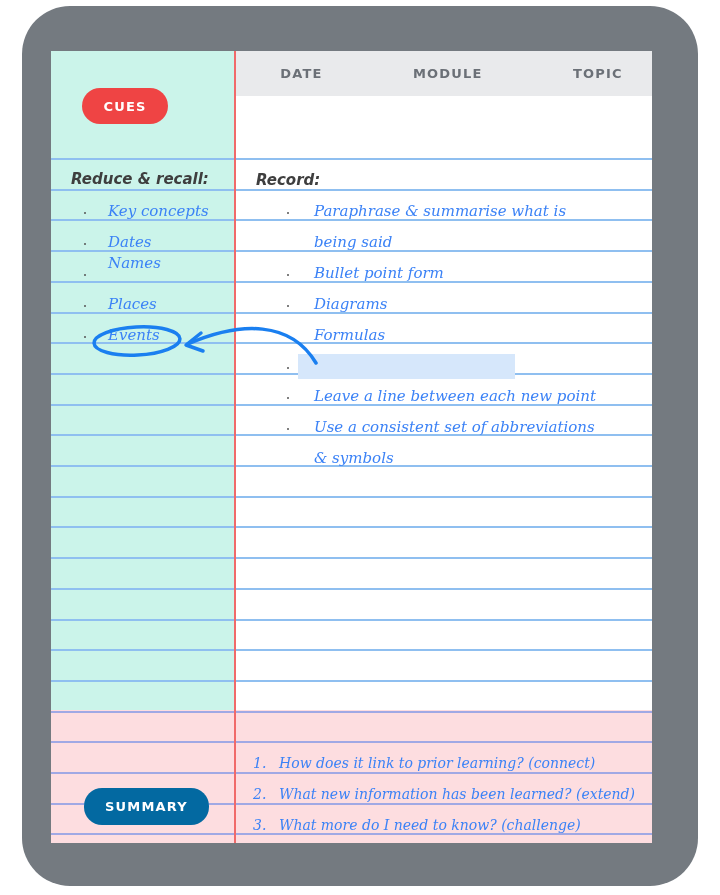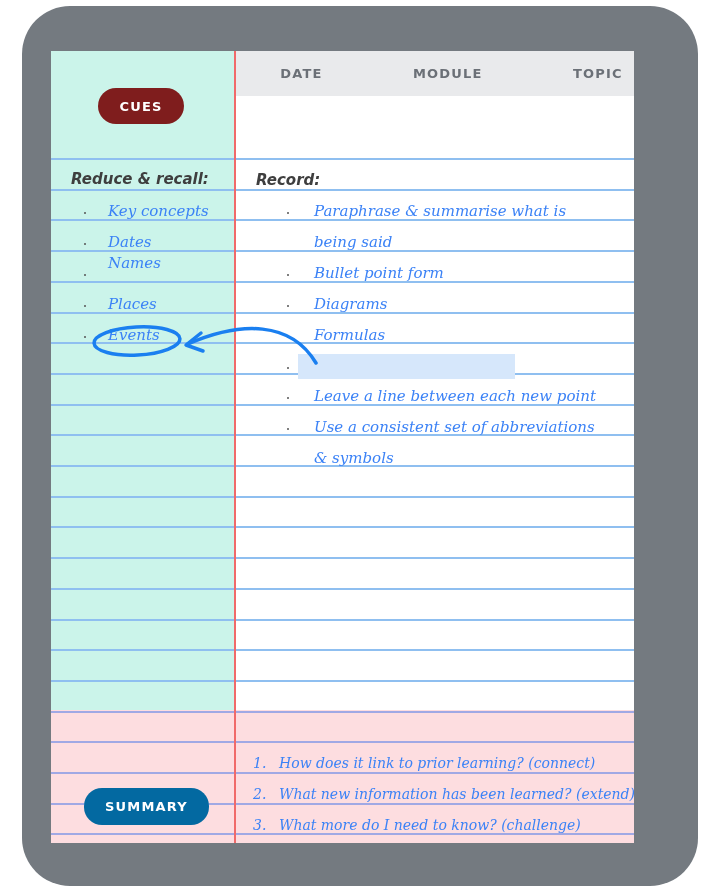--- a/index.html
+++ b/index.html
@@ -1,18 +1,18 @@
 <!DOCTYPE html>
 <html><head>
 <meta charset="utf-8">
 <style>
   html,body{margin:0;padding:0;}
   body{width:720px;height:895px;background:#ffffff;position:relative;overflow:hidden;font-family:"DejaVu Sans",sans-serif;}
   .frame{position:absolute;left:22px;top:6px;width:676px;height:880px;background:#747a80;border-radius:48px;}
-  .paper{position:absolute;left:51px;top:51px;width:583px;height:792px;background:#ffffff;overflow:hidden;}
+  .paper{position:absolute;left:51px;top:51px;width:583px;height:792px;background:#ffffff;overflow:hidden;padding-left:18px;}
   .cues-col{position:absolute;left:0;top:0;width:183px;height:659px;background:#cbf4ea;}
   .summary-area{position:absolute;left:0;top:659px;width:617px;height:133px;background:#fddde0;}
   .header{position:absolute;left:184px;top:0;width:433px;height:45px;background:#e9eaec;display:flex;align-items:center;justify-content:space-around;}
   .header span{font-family:"DejaVu Sans",sans-serif;font-weight:bold;font-size:13px;letter-spacing:1.2px;color:#6b7077;}
   .margin-line{position:absolute;left:183px;top:0;width:2px;height:792px;background:#f06a6a;}
   .hline{position:absolute;left:0;width:617px;height:2px;background:#8fbff0;}
   .hline.sum{background:#a0a8e4;}
   .pill{position:absolute;height:36px;border-radius:18px;color:#fff;font-weight:bold;font-size:13px;letter-spacing:1.2px;display:flex;align-items:center;justify-content:center;font-family:"DejaVu Sans",sans-serif;}
   .txt{position:absolute;font-family:"DejaVu Serif",serif;font-style:italic;color:#3b82f6;font-size:15px;white-space:nowrap;}
   .heading{font-family:"DejaVu Sans",sans-serif;font-weight:bold;font-style:italic;color:#3e3e3e;font-size:15px;}
@@ -58,21 +58,21 @@
       <div class="hline sum" style="top: 690px;"></div>
       <div class="hline sum" style="top: 721px;"></div>
       <div class="hline sum" style="top: 752px;"></div>
       <div class="hline sum" style="top: 782px;"></div>
     </div>
 
   <div class="margin-line"></div>
 
   <div class="highlight" style="left:247px;top:303px;width:217px;height:25px;"></div>
 
-  <div class="pill" style="left:47px;top:37px;width:86px;background:#7f1d1d;text-align:center;">CUES</div>
+  <div class="pill" style="left:31px;top:37px;width:86px;background:#ef4444;text-align:center;">CUES</div>
   <div class="pill" style="left:33px;top:701px;width:125px;height:37px;background:#0369a1;margin-top:36px;">SUMMARY</div>
 
   <div class="txt heading" style="left:20px;top:119px;">Reduce &amp; recall:</div>
   <div class="bullet" style="left:33px;top:161px;"></div>
   <div class="txt" style="left:57px;top:151px;">Key concepts</div>
   <div class="bullet" style="left:33px;top:192px;"></div>
   <div class="txt" style="left:57px;top:182px;">Dates</div>
   <div class="bullet" style="left:33px;top:223px;"></div>
   <div class="txt" style="left:57px;top:203px;">Names</div>
   <div class="bullet" style="left:33px;top:254px;"></div>

